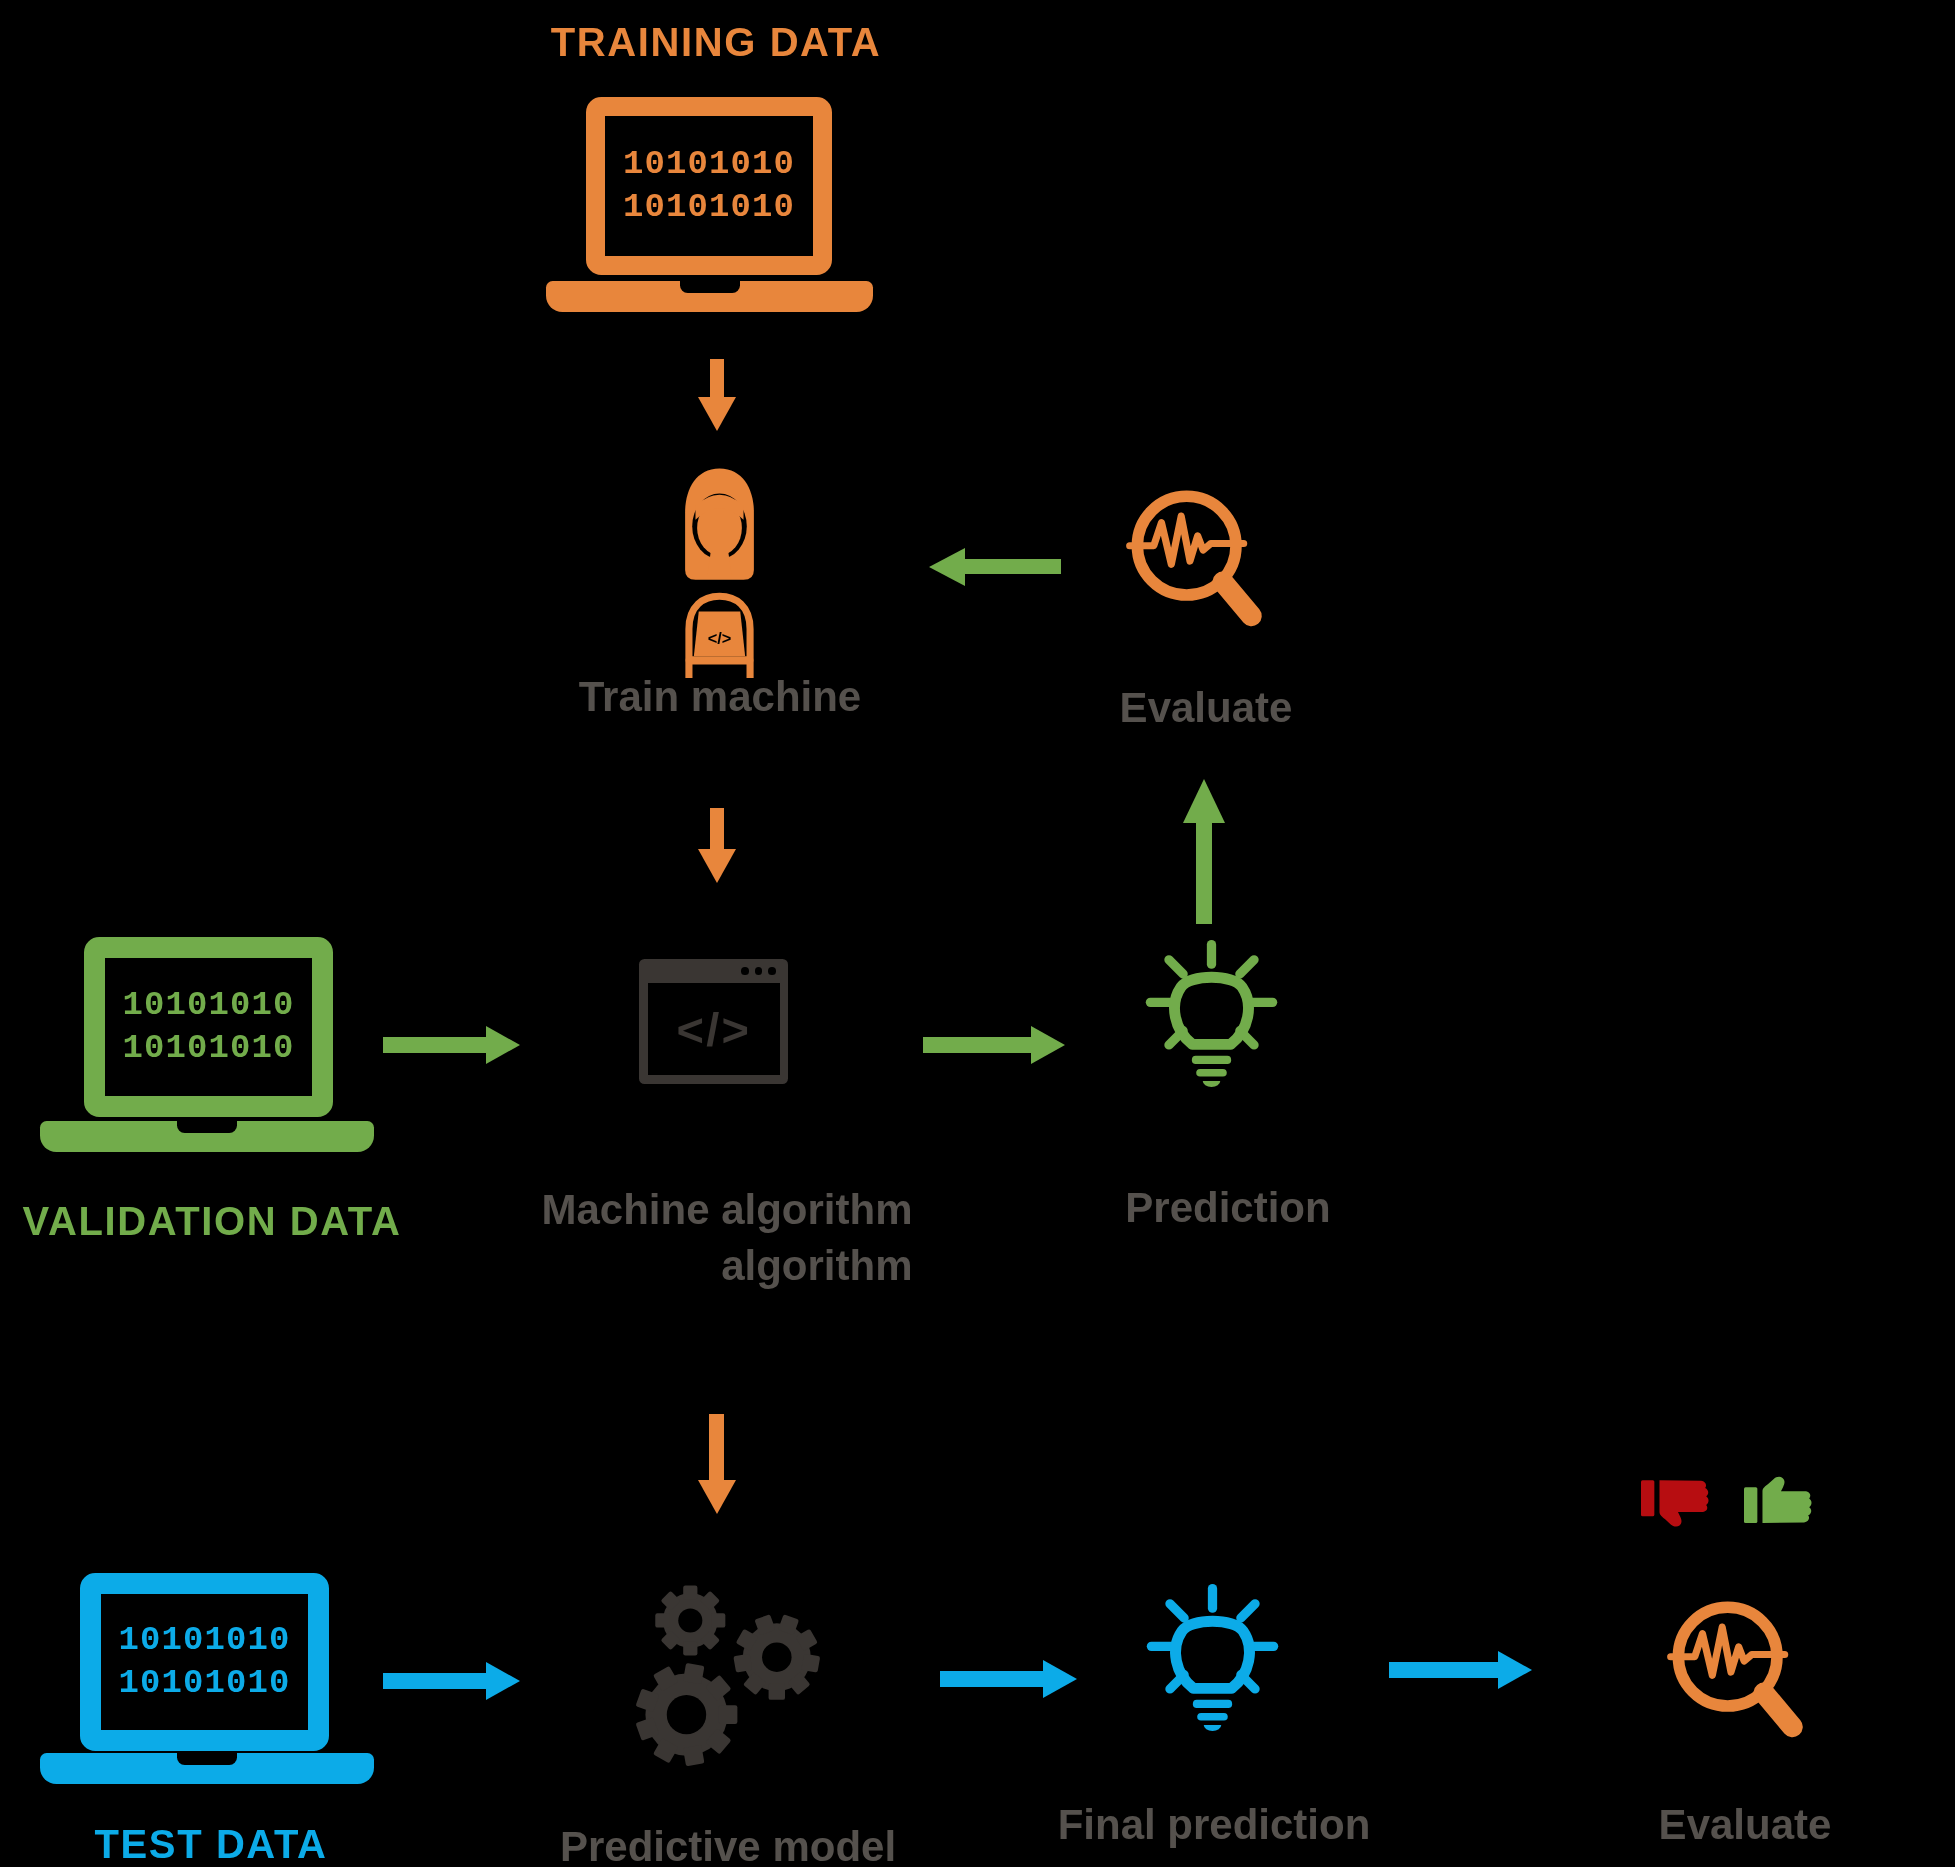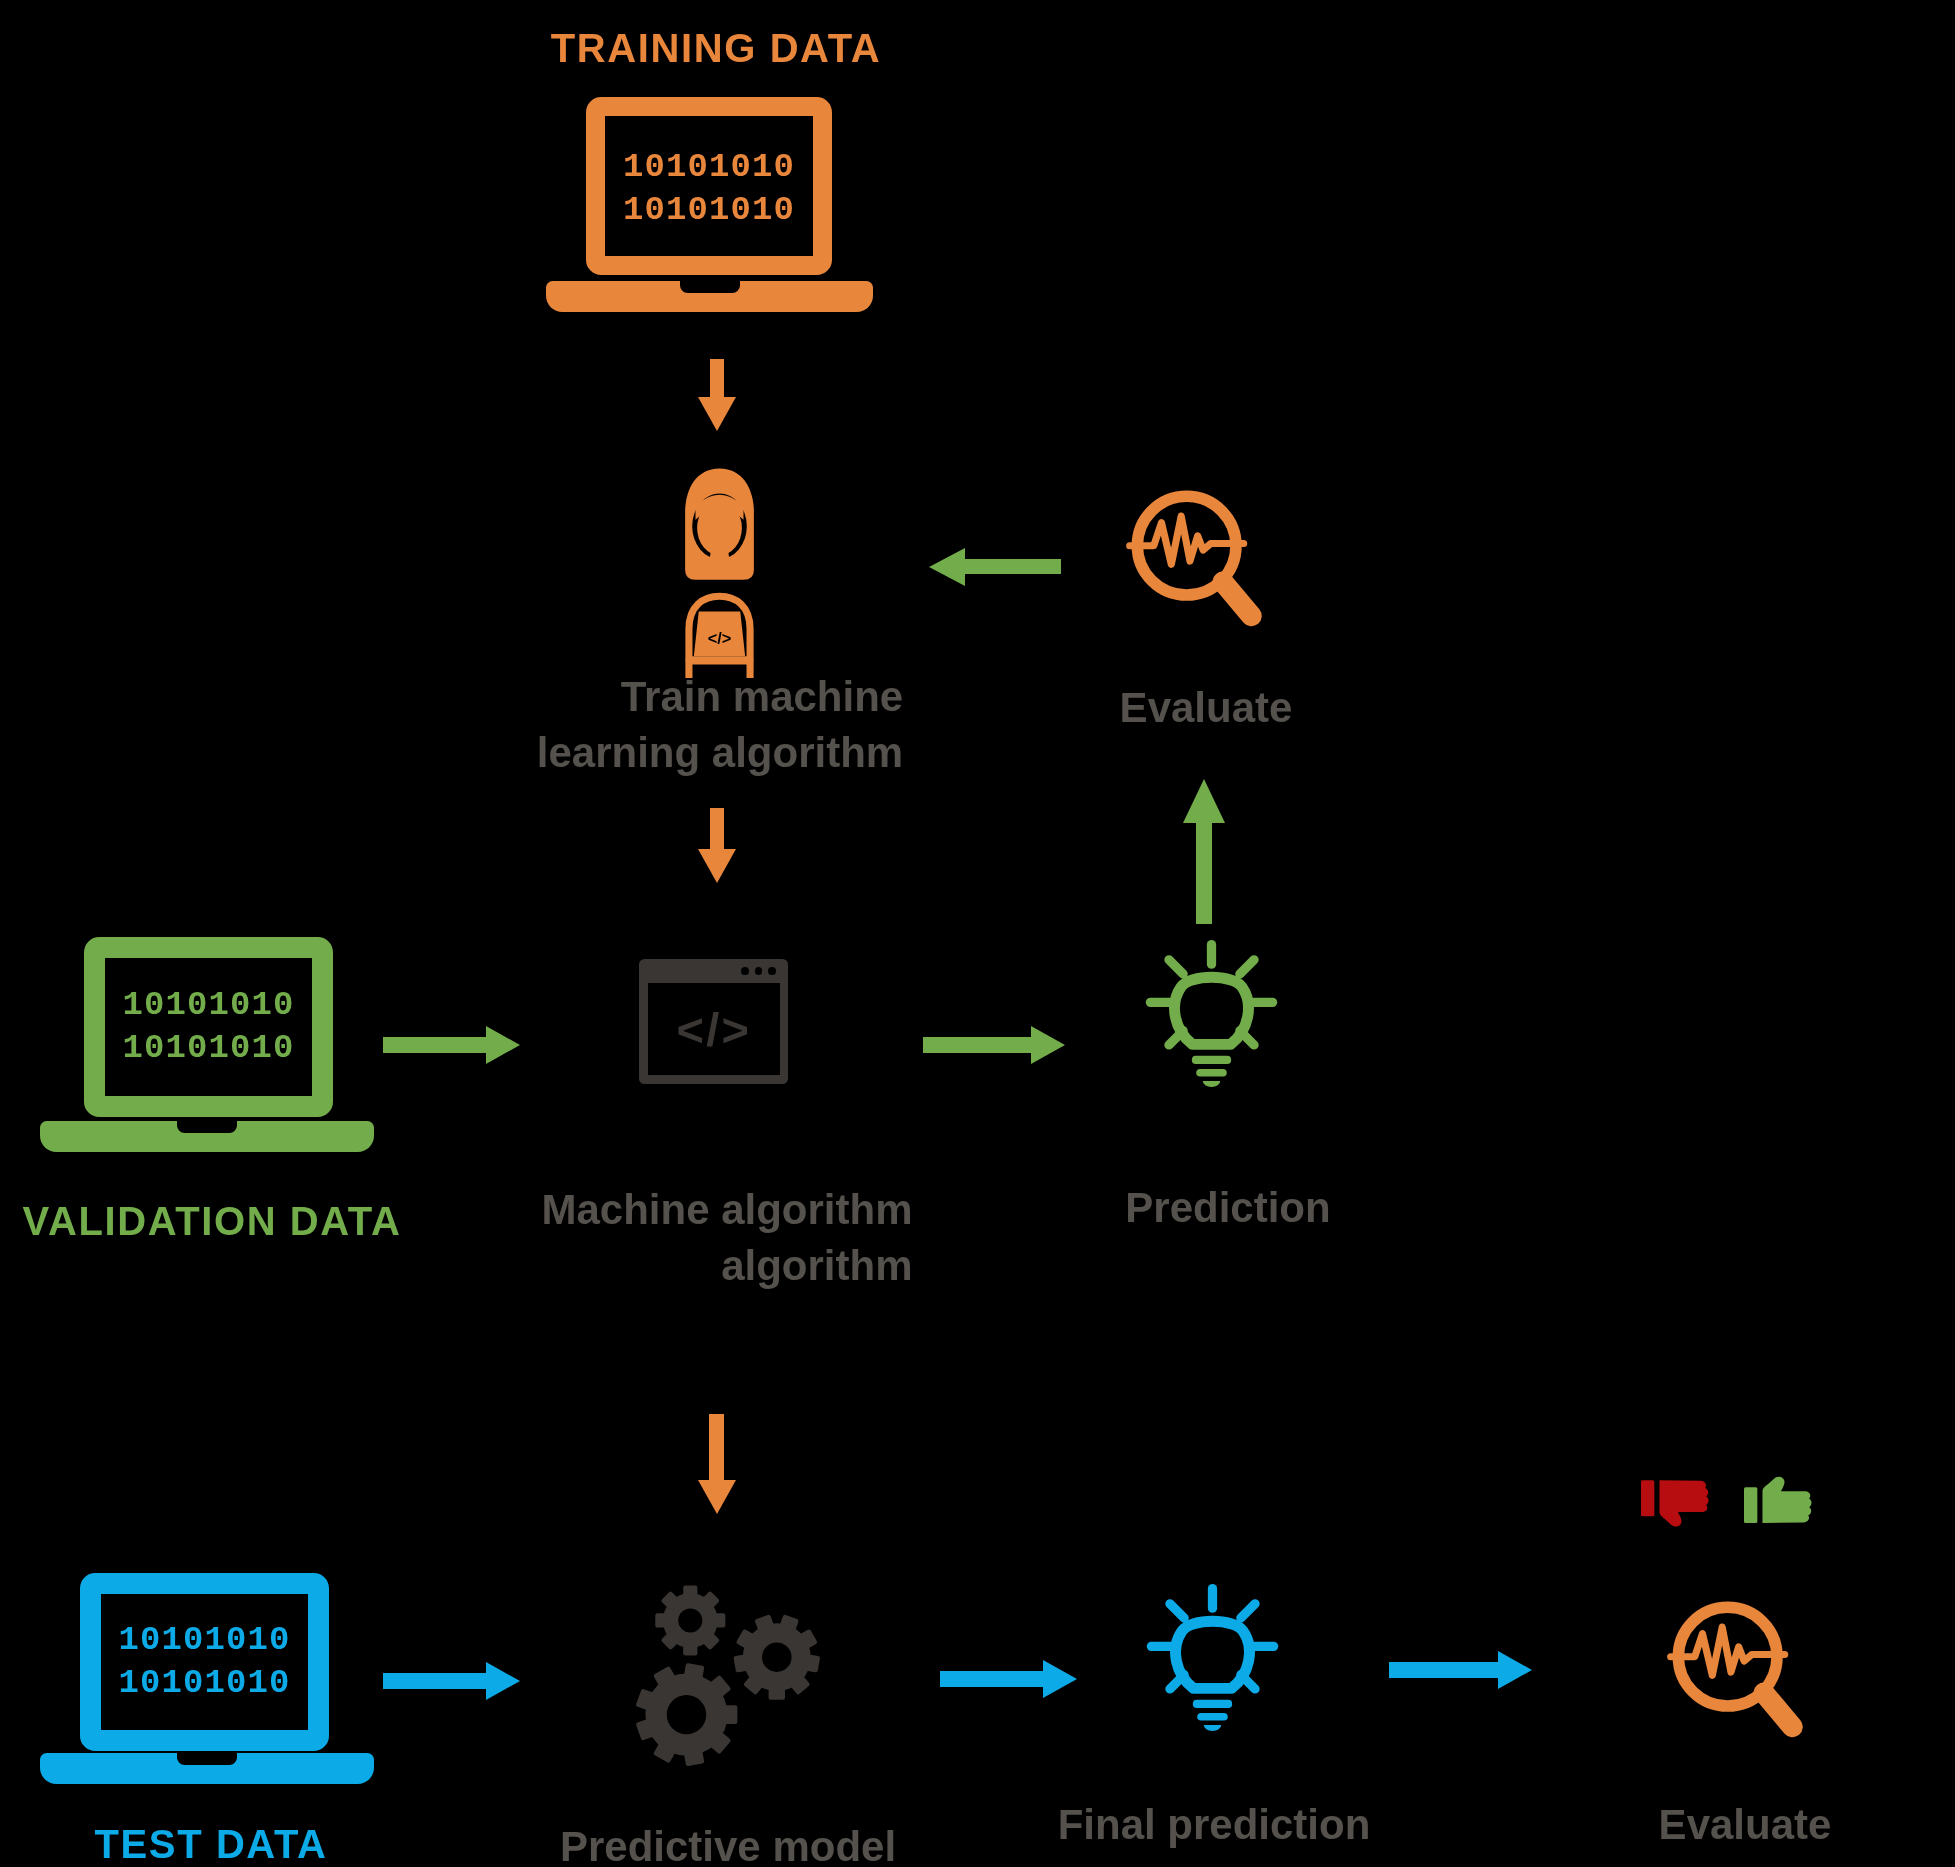--- a/index.html
+++ b/index.html
@@ -13,21 +13,21 @@
   html,body{margin:0;padding:0;background:#000;}
   body{width:1955px;height:1867px;overflow:hidden;font-family:"Liberation Sans",sans-serif;}
   .canvas{position:relative;width:1955px;height:1867px;background:#000;}
   .abs{position:absolute;}
 
   
   .section-title{
     font-weight:bold;font-size:40px;letter-spacing:1.6px;white-space:nowrap;
     transform:translateX(-50%);line-height:1;
   }
-  .t-orange{color:var(--orange);margin-top:6px;} .t-green{color:var(--green);} .t-blue{color:var(--blue);}
+  .t-orange{color:var(--orange);} .t-green{color:var(--green);} .t-blue{color:var(--blue);}
   .step-label{
     font-weight:bold;font-size:42px;line-height:56px;color:var(--label-gray);
     text-align:right;white-space:nowrap;transform:translateX(-50%);
   }
   .step-label span{display:block;}
 
   
   .laptop-screen{
     position:absolute;box-sizing:border-box;background:#000;
     border-radius:15.3px;display:flex;align-items:center;justify-content:center;
@@ -98,21 +98,20 @@
       <path d="M104 158 L136 158 L142 200 L98 200 Z" fill="#E8863C"></path>
       <path d="M64 390 L64 300 C64 258 90 240 120 240 C150 240 176 258 176 300 L176 390" fill="none" stroke="#E8863C" stroke-width="13"></path>
       <path d="M82 268 L158 268 L167 350 L73 350 Z" fill="#E8863C"></path>
       <text x="120" y="328" font-size="30" fill="#000" text-anchor="middle">&lt;/&gt;</text>
       <rect x="58" y="350" width="124" height="15" rx="7" fill="#E8863C"></rect>
     </svg>
   </div>
 
   <div class="abs step-label" style="left:720px;top:669px;">
     <span>Train machine</span>
-    <span>learning algorithm</span>
   </div>
 
   <div class="abs arrow arrow-down c-orange" style="left:698px;top:808px;width:38px;height:75px;">
     <div class="shaft"></div>
     <div class="head"></div>
   </div>
 
   <div class="abs arrow arrow-left c-green" style="left:929px;top:547px;width:132px;height:39px;">
     <div class="head"></div>
     <div class="shaft"></div>

